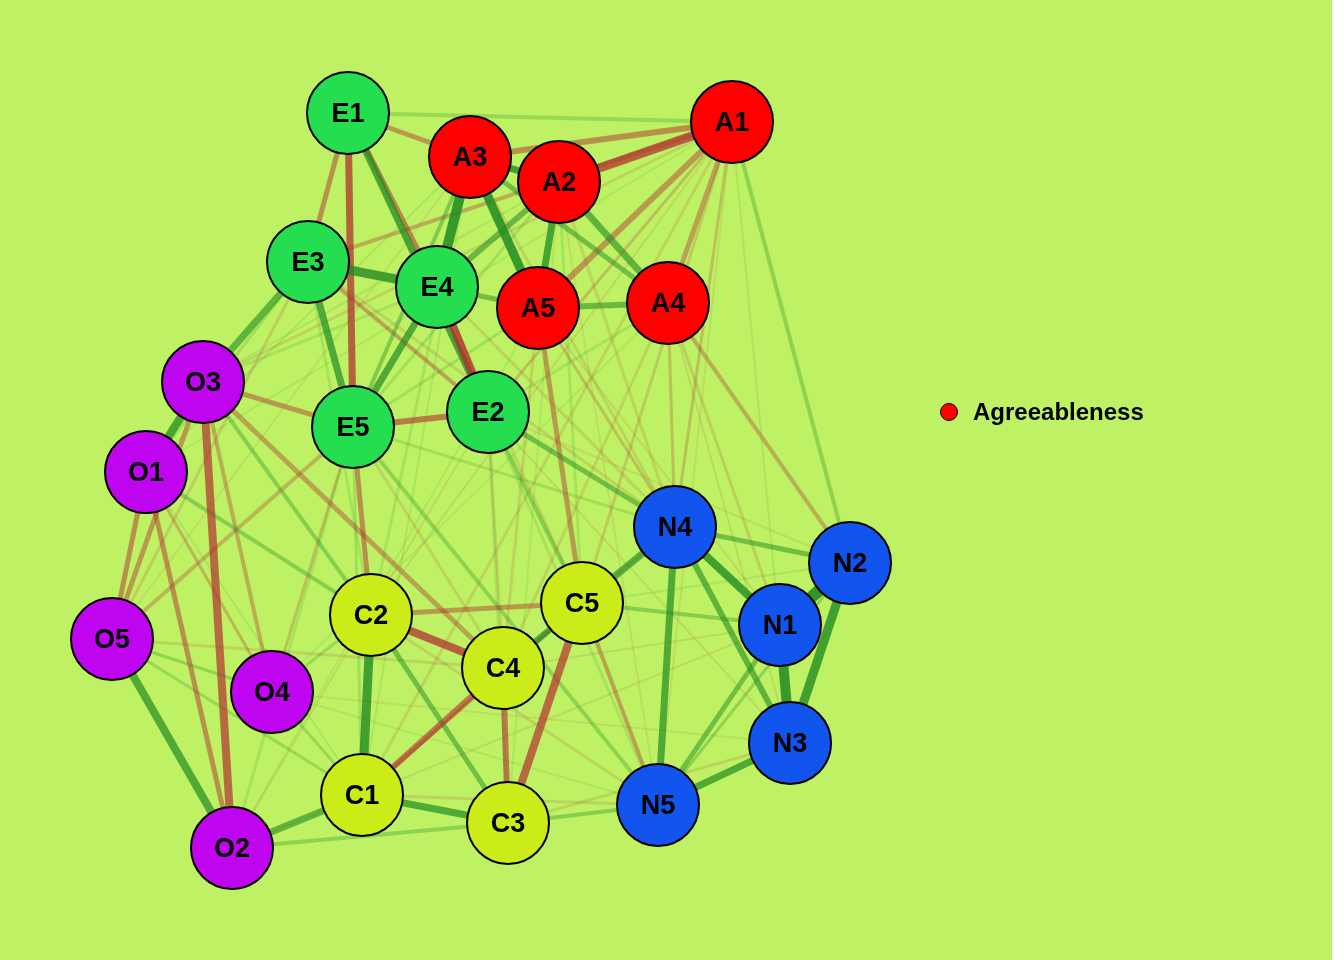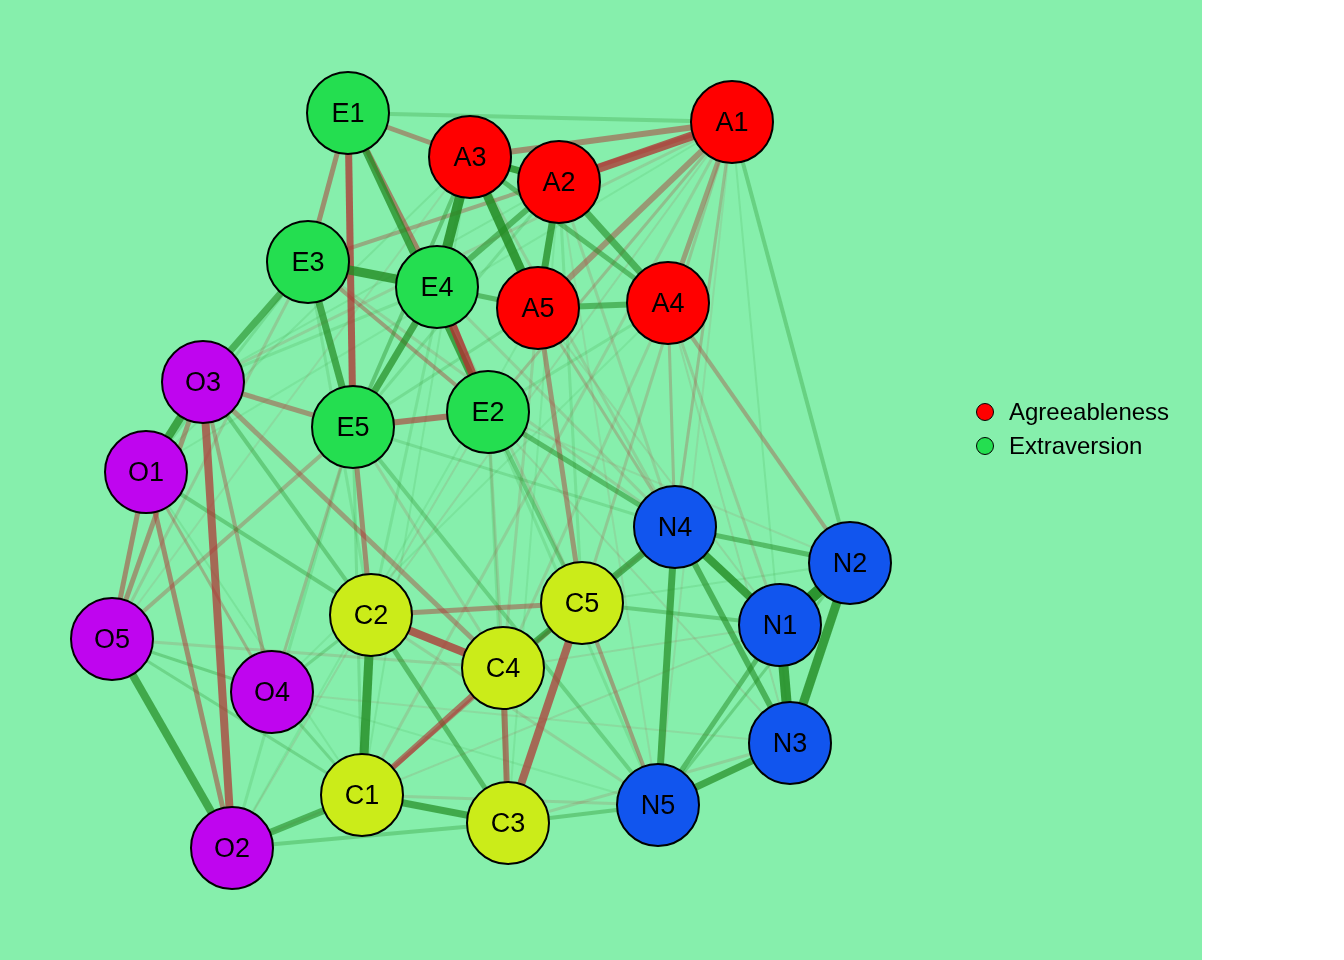--- a/index.html
+++ b/index.html
@@ -1,19 +1,19 @@
 <!DOCTYPE html>
 <html><head>
 <meta charset="utf-8">
 <style>
   html,body{margin:0;padding:0;background:#ffffff;}
   body{font-family:"Liberation Sans",sans-serif;}
-  #stage{position:relative;width:1202px;height:960px;background:#86efac;overflow:hidden;}
+  #stage{position:relative;width:1332px;height:960px;background:#bef264;overflow:hidden;font-weight:bold;}
   #graph-svg{position:absolute;left:0;top:0;}
-  #legend{position:absolute;left:976px;top:395px;display:flex;flex-direction:column;justify-content:center;}
+  #legend{position:absolute;left:940px;top:395px;display:flex;flex-direction:column;justify-content:center;}
   .legend-row{display:flex;align-items:center;height:34px;gap:15px;}
   .legend-dot{width:18px;height:18px;border-radius:50%;border:1.6px solid #000;box-sizing:border-box;flex:0 0 auto;}
   .legend-label{font-size:24px;color:#000;white-space:nowrap;line-height:1;}
   .node-label{font-size:27px;fill:#000;}
 </style>
 </head>
 <body>
 
 <div id="stage">
   <svg id="graph-svg" width="1344" height="960" viewBox="0 0 1344 960">
@@ -259,18 +259,14 @@
           <text x="232" y="848" text-anchor="middle" dy="0.35em" class="node-label">O2</text>
         </g>
       </g>
     </svg>
 
   <div id="legend">
     <div class="legend-row">
       <span class="legend-dot" style="background: rgb(255, 0, 0);"></span>
       <span class="legend-label">Agreeableness</span>
     </div>
-    <div class="legend-row">
-      <span class="legend-dot" style="background: rgb(36, 222, 80);"></span>
-      <span class="legend-label">Extraversion</span>
-    </div>
   </div>
 </div>
 
 </body></html>

